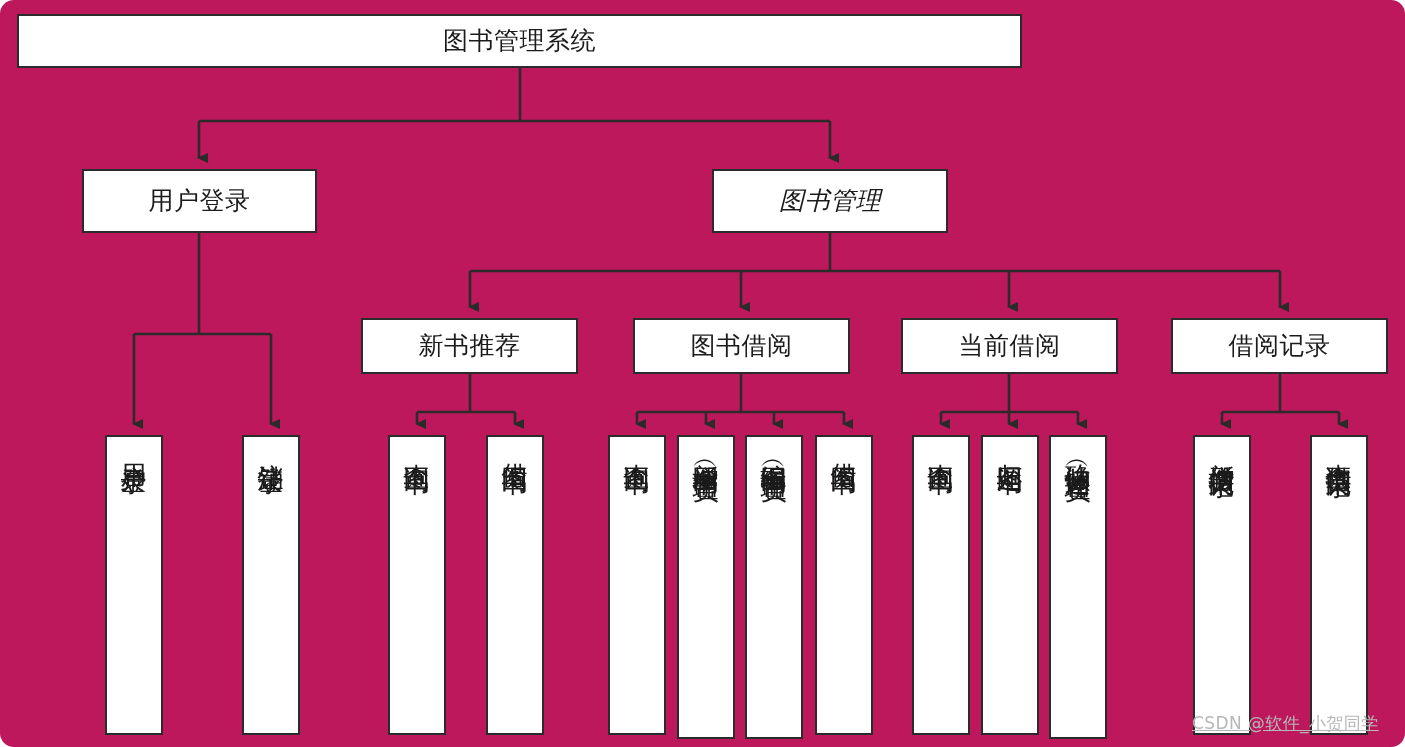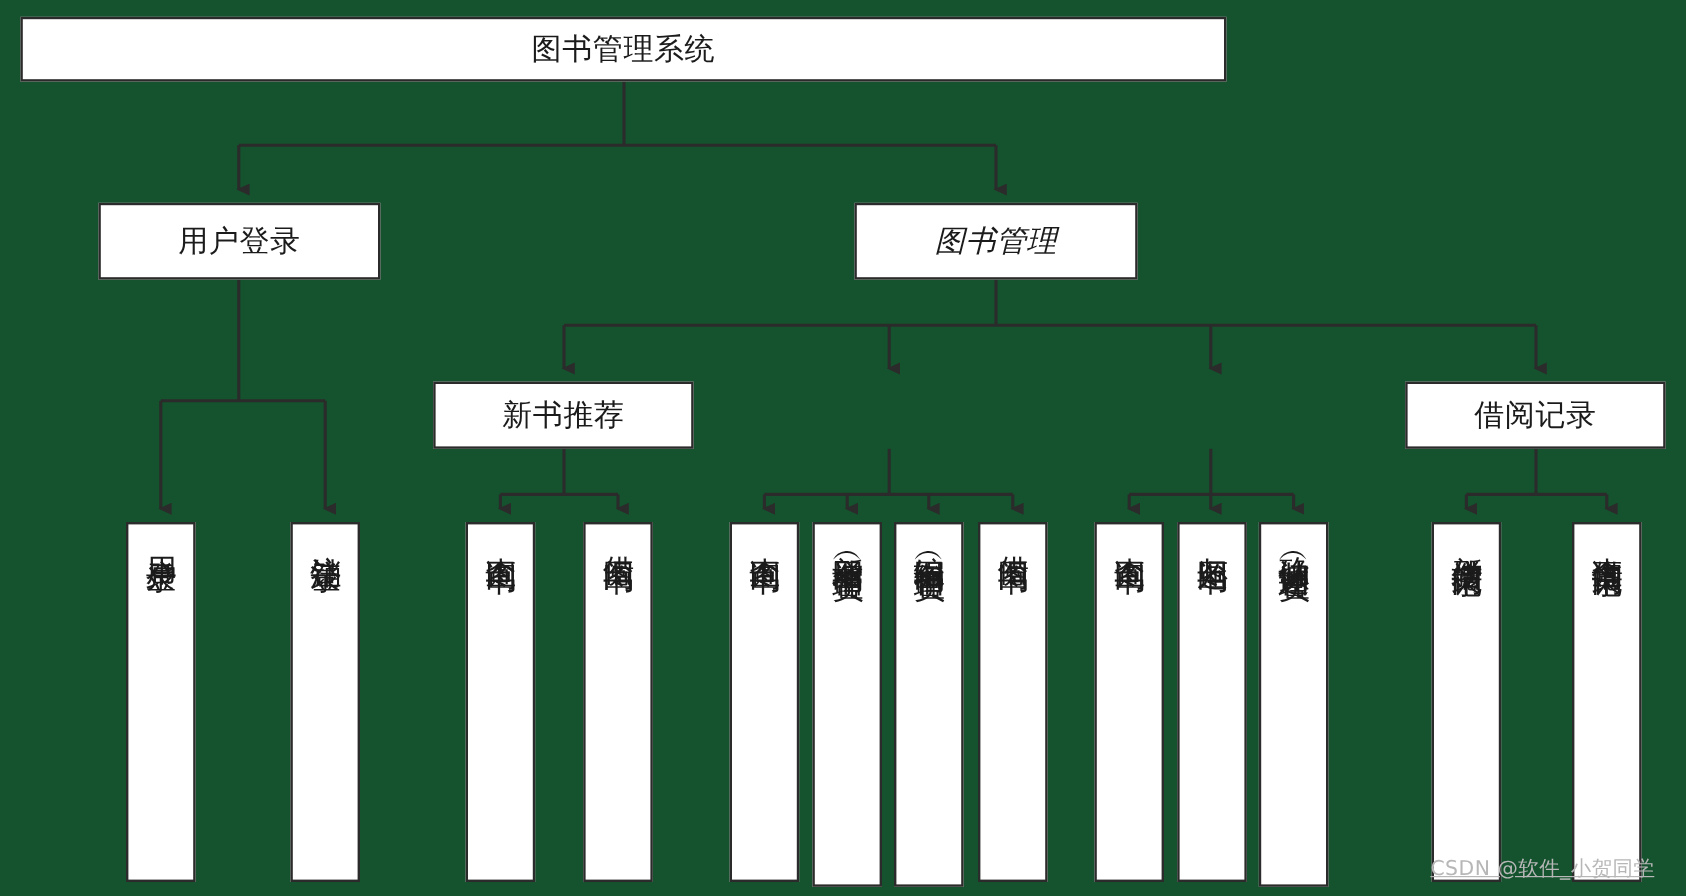--- a/index.html
+++ b/index.html
@@ -7,22 +7,23 @@
     padding: 0;
     background: #ffffff;
   }
   body {
     font-family: "DejaVu Sans", "Liberation Sans", sans-serif;
   }
   #canvas {
     position: relative;
     width: 1405px;
     height: 747px;
-    background: #14532d;
+    background: #be185d;
     overflow: hidden;
+    border-radius: 14px;
   }
   #diagram-svg {
     position: absolute;
     left: 0;
     top: 0;
     width: 1405px;
     height: 747px;
   }
   .node-box {
     position: absolute;
@@ -130,20 +131,26 @@
   <div class="node-box horiz" style="left:82px; top:169px; width:235px; height:64px;">
     <span class="node-label">用户登录</span>
   </div>
   <div class="node-box horiz" style="left:712px; top:169px; width:236px; height:64px;font-style:italic;">
     <span class="node-label">图书管理</span>
   </div>
 
   <div class="node-box horiz" style="left:361px; top:318px; width:217px; height:56px;">
     <span class="node-label">新书推荐</span>
   </div>
+  <div class="node-box horiz" style="left:633px; top:318px; width:217px; height:56px;">
+    <span class="node-label">图书借阅</span>
+  </div>
+  <div class="node-box horiz" style="left:901px; top:318px; width:217px; height:56px;">
+    <span class="node-label">当前借阅</span>
+  </div>
   <div class="node-box horiz" style="left:1171px; top:318px; width:217px; height:56px;">
     <span class="node-label">借阅记录</span>
   </div>
 
   <div class="node-box vert" style="left:105px; top:435px; width:58px; height:300px;">
     <span class="node-label">用户登录</span>
   </div>
   <div class="node-box vert" style="left:242px; top:435px; width:58px; height:300px;">
     <span class="node-label">注销登录</span>
   </div>

